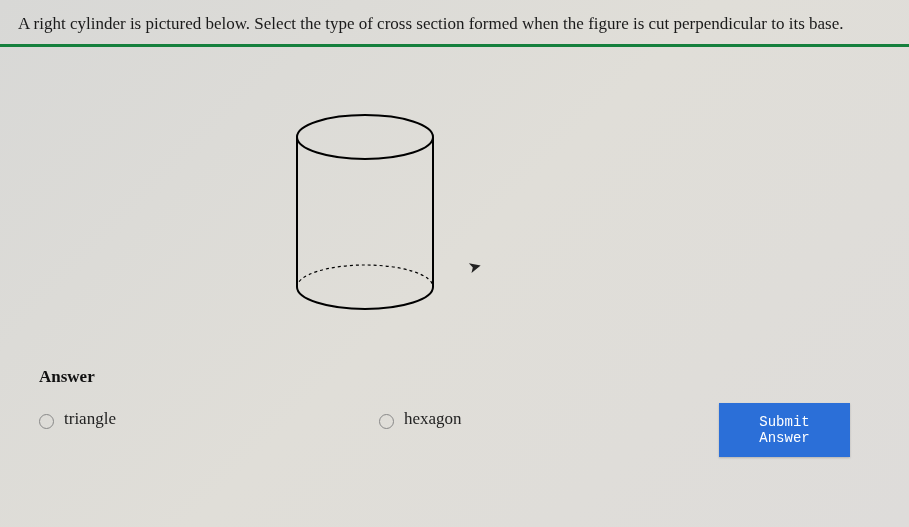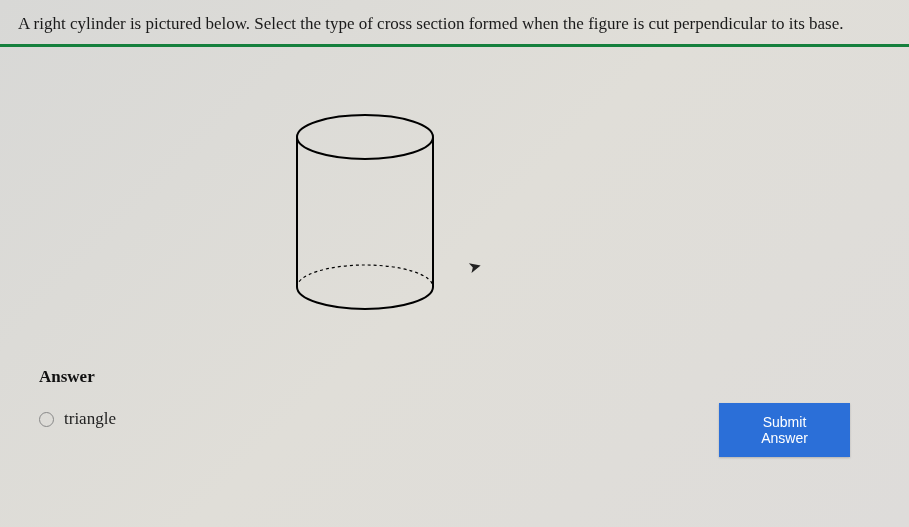--- a/index.html
+++ b/index.html
@@ -47,21 +47,21 @@
       color: #111;
     }
     .options-grid {
       display: grid;
       grid-template-columns: 340px 340px auto;
       row-gap: 18px;
       align-items: center;
     }
     .option {
       display: flex;
-      align-items: center;
+      align-items: flex-end;
       gap: 10px;
       font-size: 17px;
       color: #222;
       cursor: pointer;
     }
     .radio-circle {
       width: 15px;
       height: 15px;
       border: 1.5px solid #888;
       border-radius: 50%;
@@ -69,21 +69,21 @@
       background: transparent;
     }
     .submit-btn {
       grid-column: 3;
       grid-row: 1 / span 2;
       background: #2b6fd8;
       color: #fff;
       border: none;
       padding: 11px 22px;
       font-size: 14px;
-      font-family: Liberation Sans, sans-serif;
+      font-family: Liberation Mono, monospace;
       cursor: pointer;
       justify-self: end;
       align-self: center;
       margin-right: 20px;
       margin-top: -6px;
       box-shadow: 0 1px 2px rgba(0,0,0,0.2);
     }
   </style>
 </head>
 <body>
@@ -102,14 +102,18 @@
 </div>
 
 <div class="answer-section">
   <div class="answer-heading">Answer</div>
   <div class="options-grid">
     <label class="option">
       <span class="radio-circle"></span>
       <span>triangle</span>
     </label>
     <button class="submit-btn">Submit Answer</button>
+    <label class="option">
+      <span class="radio-circle"></span>
+      <span>hexagon</span>
+    </label>
   </div>
 </div>
 
 </body></html>

